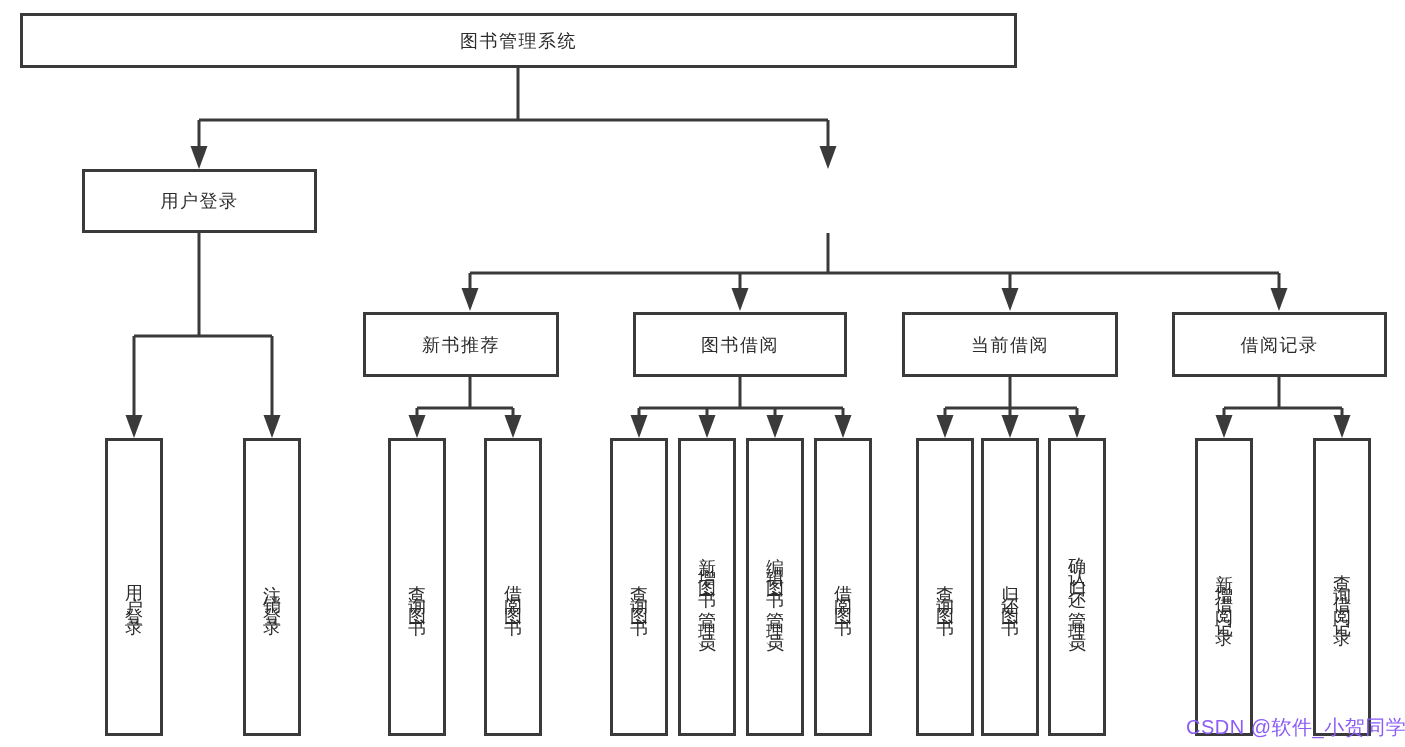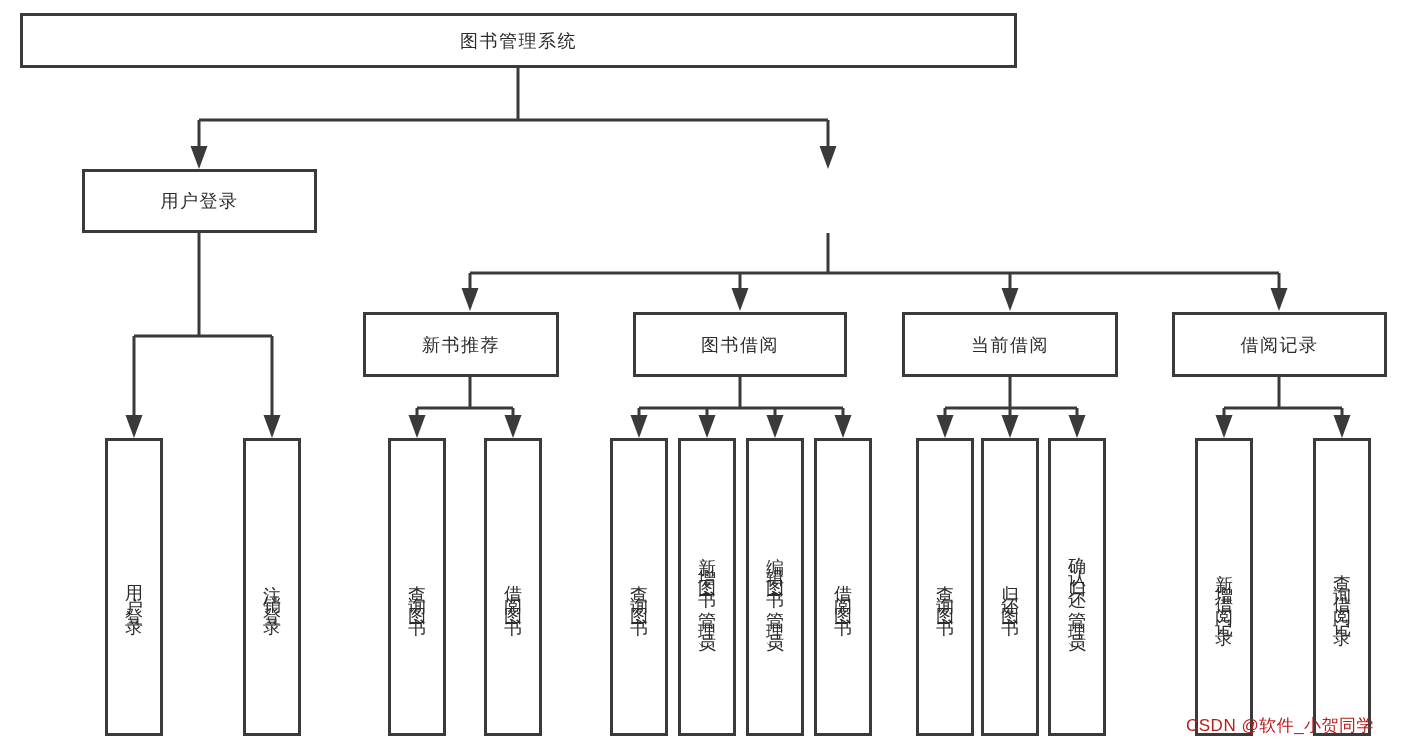--- a/index.html
+++ b/index.html
@@ -20,21 +20,21 @@
     border:3px solid #3a3a3a; background:#ffffff;
     display:flex; align-items:center; justify-content:center;
   }
   .vtext {
     writing-mode:vertical-rl; text-orientation:mixed;
     font-size:18px; line-height:1; letter-spacing:11px;
     color:#2b2b2b; padding-top:11px;
   }
   .watermark {
     position:absolute; left:1186px; top:714px; z-index:5;
-    font-size:17px; color:#b91c1c; letter-spacing:0.5px; white-space:nowrap;
+    font-size:20px; color:#8b5cf6; letter-spacing:0.5px; white-space:nowrap;
   }
 </style>
 </head>
 <body>
 
 <div class="canvas">
 
   <svg class="edges" width="1405" height="747" viewBox="0 0 1405 747">
     <g stroke="#3a3a3a" stroke-width="3" fill="none">
 

